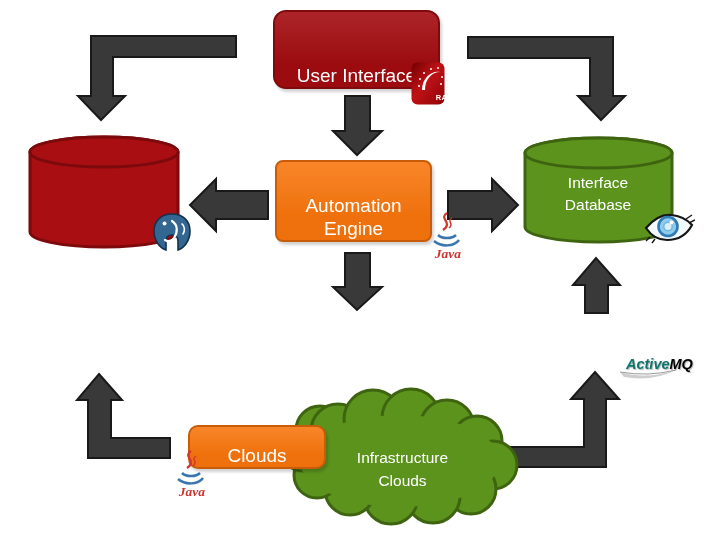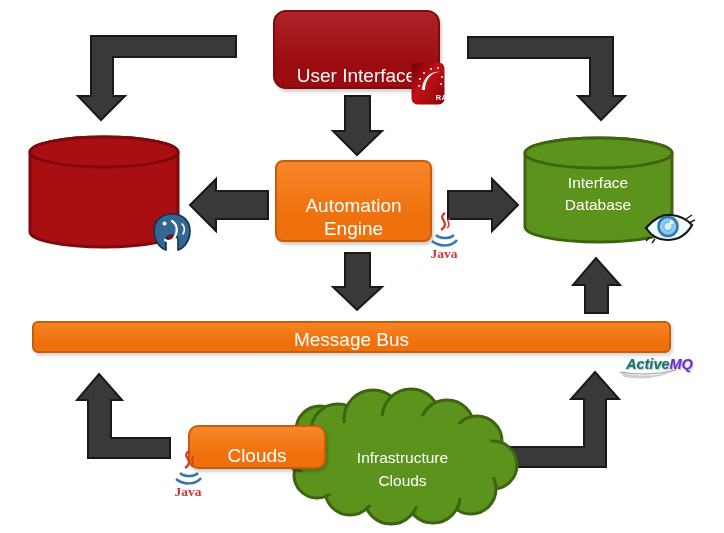--- a/index.html
+++ b/index.html
@@ -48,32 +48,32 @@
   #cloud-label  { left:340px; top:446px; width:125px; line-height:23px; z-index:3; }
 
   .logo { position:absolute; }
   #rails-logo    { left:411px; top:62px;  z-index:5; }
   #pg-logo       { left:149px; top:212px; z-index:5; }
   #eye-logo      { left:643px; top:211px; z-index:5; }
   #java-ae       { left:427px; top:212px; z-index:5; }
   #java-gw       { left:171px; top:450px; z-index:5; }
   #activemq-logo { left:618px; top:350px; width:100px; height:34px; z-index:5; }
 
-  .java-wrap { display:flex; flex-direction:column; align-items:center; width:34px; }
+  .java-wrap { display:flex; flex-direction:column; align-items:flex-end; width:34px;font-style:italic; }
   .java-text {
     font-size:13.5px; font-weight:bold; color:#CB3430; margin-top:-2px;
     font-family:"Liberation Serif", serif;
   }
   .amq-text {
     position:absolute; left:8px; top:6px; white-space:nowrap;
     font-size:14.5px; font-weight:bold; font-style:italic; letter-spacing:0px;
     text-shadow:1px 1px 1px rgba(120,120,120,.55);
   }
   .amq-active { color:#0f766e; }
-  .amq-mq { color:#6d28d9;text-align:right; }
+  .amq-mq { color:#000000;text-align:right; }
   .rails-text {
     position:absolute; left:0; top:31px; width:34px; text-align:center;
     color:#ffffff; font-weight:bold; font-size:7.5px; letter-spacing:.4px;padding-left:20px;
   }
 </style>
 </head>
 <body>
 
 <div class="stage">
 
@@ -123,23 +123,20 @@
   </svg>
 
   <div class="node" id="ui-box">
     <span>User Interface</span>
   </div>
 
   <div class="node" id="ae-box">
     <span>Automation Engine</span>
   </div>
 
-  <div class="node" id="bus-bar">
-    <span>Message Bus</span>
-  </div>
 
   <div class="node" id="gateway-box">
     <span>Clouds</span>
   </div>
 
   <div class="lbl" id="ops-label">Interface Database</div>
   <div class="lbl" id="cloud-label">Infrastructure Clouds</div>
 
   <div class="logo" id="rails-logo">
     <svg width="34" height="43" viewBox="0 0 34 43">

